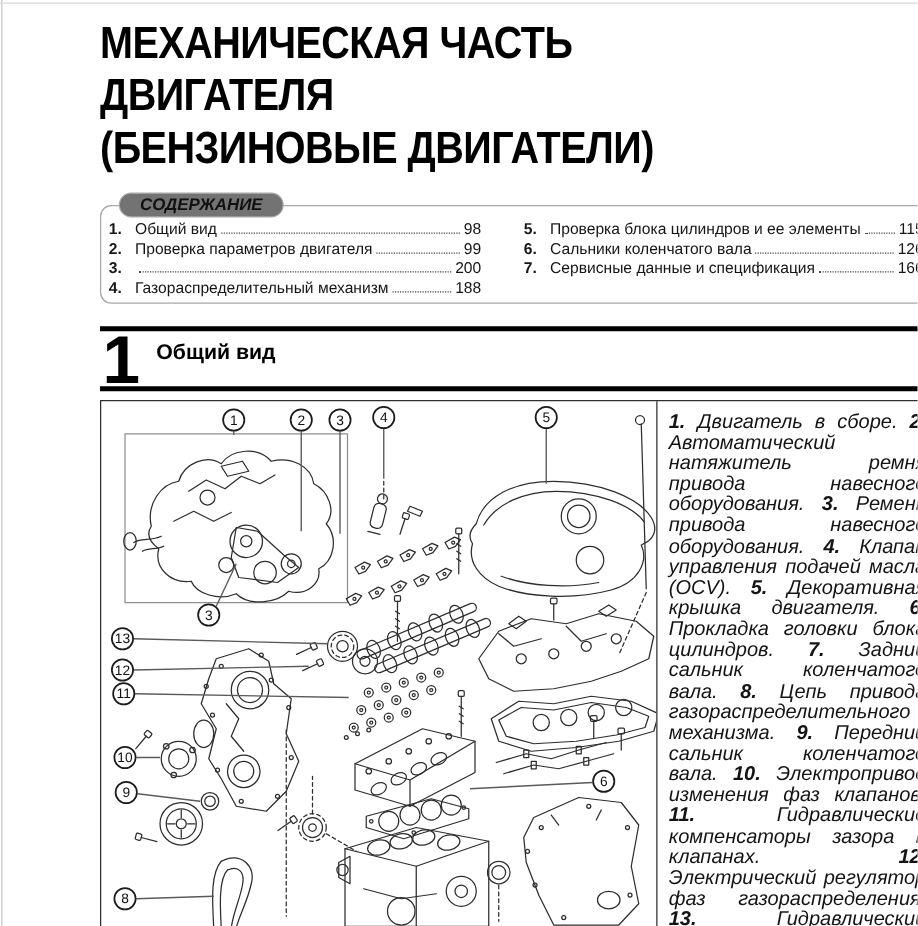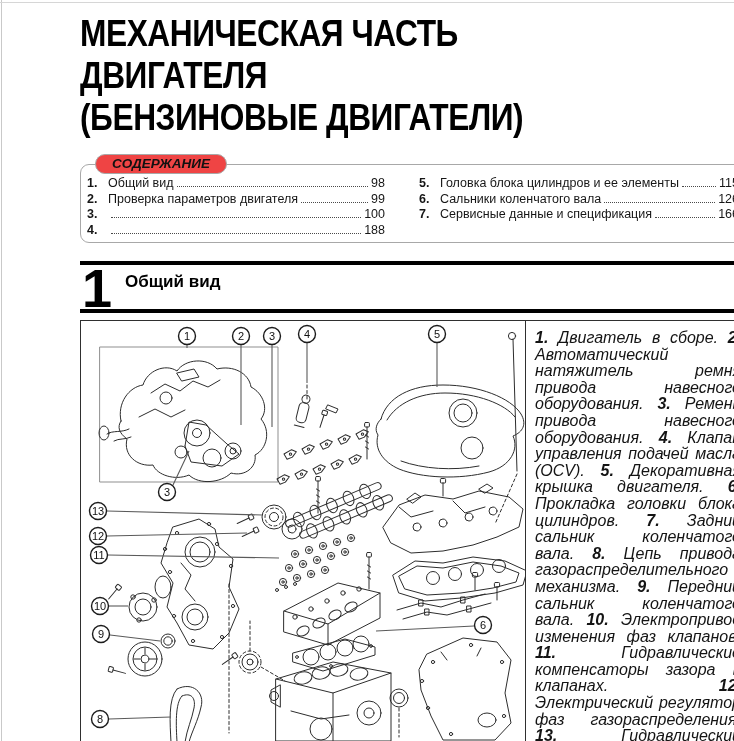--- a/index.html
+++ b/index.html
@@ -20,21 +20,21 @@
   }
 
   
   .toc{
     margin-top:25px;position:relative;
     border:1.6px solid #a8a8a8;border-radius:9px;
     padding:11px 10px 4px 6px;
     display:grid;grid-template-columns:298px 1fr;column-gap:34px;
   }
   .toc-label{
-    position:absolute;top:-11px;left:14px;background:#ef4444;
+    position:absolute;top:-11px;left:14px;background:#737373;
     border:1.6px solid #a8a8a8;border-radius:10px;padding:1px 16px 2px 16px;
     font-style:italic;font-weight:bold;font-size:13.5px;color:#111;
   }
   ul.toc-col{list-style:none;margin:0;padding:0;}
   .toc-item{display:flex;align-items:baseline;font-size:12.5px;line-height:15.5px;color:#161616;}
   .toc-num{font-weight:bold;flex:0 0 21px;}
   .toc-text{white-space:nowrap;}
   .dots{flex:1;border-bottom:1.6px dotted #4a4a4a;margin:0 3px 3px 3px;min-width:8px;}
   .toc-page{text-align:right;}
 
@@ -85,32 +85,33 @@
         </li>
         <li class="toc-item">
           <span class="toc-num">2.</span>
           <span class="toc-text">Проверка параметров двигателя</span>
           <span class="dots"></span>
           <span class="toc-page">99</span>
         </li>
         <li class="toc-item">
           <span class="toc-num">3.</span>
           <span class="dots"></span>
-          <span class="toc-page">100</span>
+          <span class="toc-page">200</span>
         </li>
         <li class="toc-item">
           <span class="toc-num">4.</span>
+          <span class="toc-text">Газораспределительный механизм</span>
           <span class="dots"></span>
           <span class="toc-page">188</span>
         </li>
       </ul>
     <ul class="toc-col">
         <li class="toc-item">
           <span class="toc-num">5.</span>
-          <span class="toc-text">Головка блока цилиндров и ее элементы</span>
+          <span class="toc-text">Проверка блока цилиндров и ее элементы</span>
           <span class="dots"></span>
           <span class="toc-page">115</span>
         </li>
         <li class="toc-item">
           <span class="toc-num">6.</span>
           <span class="toc-text">Сальники коленчатого вала</span>
           <span class="dots"></span>
           <span class="toc-page">126</span>
         </li>
         <li class="toc-item">

